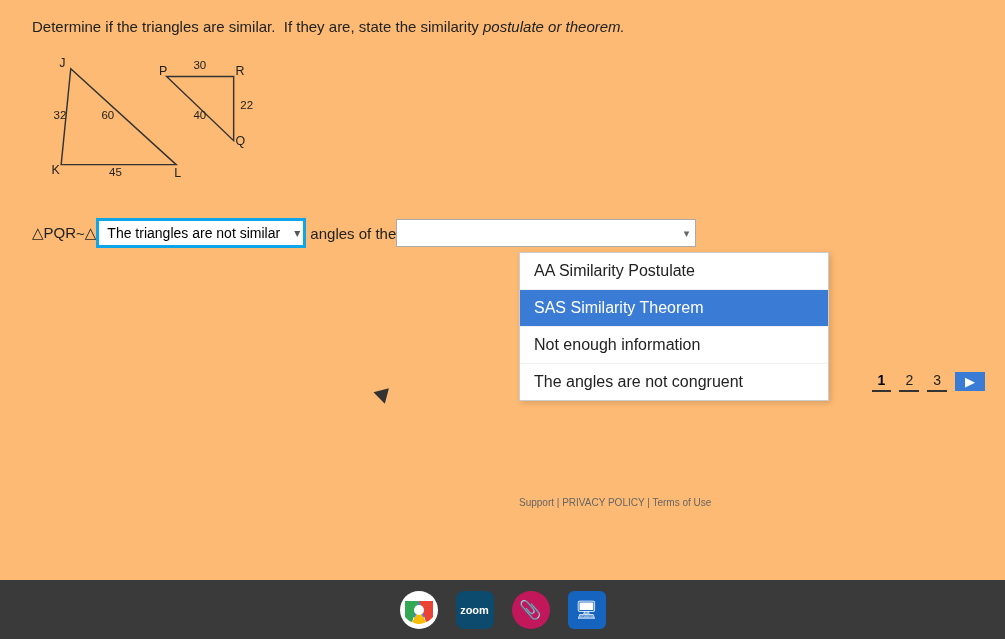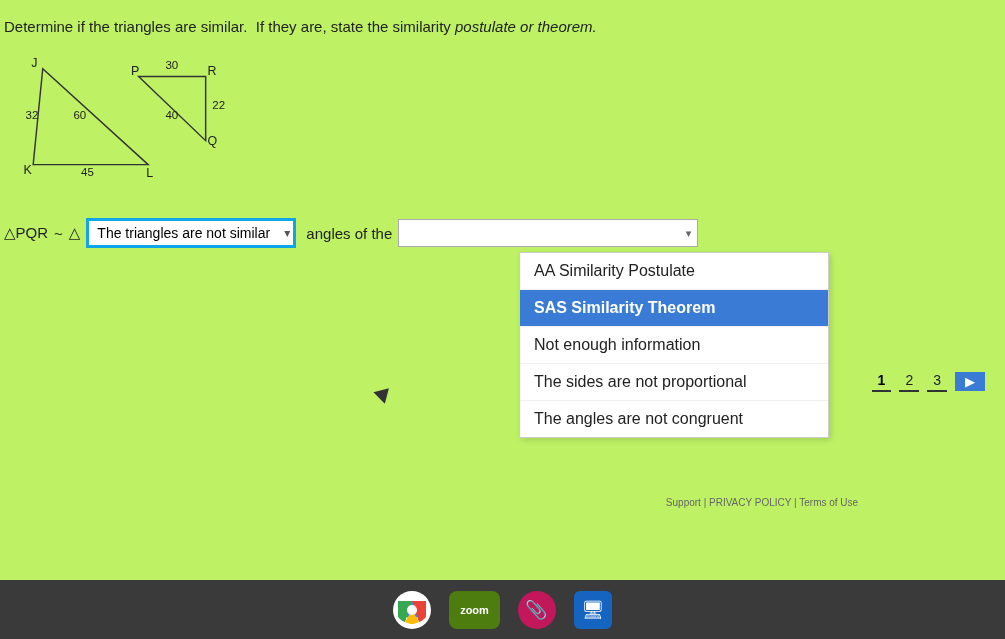--- a/index.html
+++ b/index.html
@@ -7,24 +7,24 @@
     body {
       width: 1005px;
       height: 639px;
       background: #d0d0d0;
       font-family: Arial, sans-serif;
       overflow: hidden;
       position: relative;
     }
 
     .main-content {
-      background: #bef264;
+      background: #fdba74;
       width: 100%;
       height: 580px;
-      padding: 18px 20px 10px 4px;
+      padding: 18px 20px 10px 32px;
       position: relative;
     }
 
     .question-text {
       font-size: 15px;
       color: #222;
       margin-bottom: 14px;
       font-style: normal;
     }
 
@@ -38,21 +38,20 @@
     }
 
     .triangle-svg {
       width: 230px;
       height: 145px;
     }
 
     .answer-row {
       display: flex;
       align-items: center;
-      gap: 6px;
       font-size: 15px;
       color: #222;
     }
 
     .math-text {
       font-size: 15px;
       color: #222;
     }
 
     .tilde {
@@ -113,21 +112,21 @@
       border-bottom: 1px solid #f0f0f0;
     }
 
     .dropdown-item:last-child {
       border-bottom: none;
     }
 
     .dropdown-item.selected {
       background: #3a7bd5;
       color: white;
-      font-weight: bold;
+      font-weight: normal;
     }
 
     
     .because-input {
       border: 1px solid #aaa;
       background: white;
       min-width: 300px;
       height: 28px;
       display: inline-block;
       vertical-align: middle;
@@ -219,21 +218,21 @@
       font-size: 18px;
       border-radius: 6px;
     }
 
     
     .support-footer {
       position: absolute;
       bottom: 68px;
       right: 0;
       left: 519px;
-      text-align: center;
+      text-align: left;
       font-size: 10px;
       color: #666;
       padding: 4px 0;
     }
 
     
     .cursor {
       position: absolute;
       top: 390px;
       left: 375px;
@@ -296,21 +295,20 @@
 
     <div class="because-input" style="position:relative;">
       <span class="because-input-caret">▾</span>
     </div>
   </div>
 
   <div class="dropdown-menu-container">
     <div class="dropdown-item">AA Similarity Postulate</div>
     <div class="dropdown-item selected">SAS Similarity Theorem</div>
     <div class="dropdown-item">Not enough information</div>
-    <div class="dropdown-item">The sides are not proportional</div>
     <div class="dropdown-item">The angles are not congruent</div>
   </div>
 
   <div class="support-footer">Support  |  PRIVACY POLICY  |  Terms of Use</div>
 
   <div class="pagination">
     <span class="page-num active">1</span>
     <span class="page-num">2</span>
     <span class="page-num">3</span>
     <span class="page-next">▶</span>
@@ -326,21 +324,21 @@
     <svg width="28" height="28" viewBox="0 0 100 100">
       <circle cx="50" cy="50" r="50" fill="white"></circle>
       <circle cx="50" cy="50" r="32" fill="#4285f4"></circle>
       <path d="M50 18 H100 A50 50 0 0 1 75 93 Z" fill="#ea4335"></path>
       <path d="M50 18 H0 A50 50 0 0 0 25 93 Z" fill="#34a853"></path>
       <path d="M25 93 A50 50 0 0 0 75 93 L50 50 Z" fill="#fbbc05"></path>
       <circle cx="50" cy="50" r="18" fill="white"></circle>
     </svg>
   </div>
 
-  <div class="footer-icon zoom" style="width:51px;height:38px;border-radius:8px;background:#4d7c0f;color:white;font-size:11px;font-weight:bold;display:flex;align-items:center;justify-content:center;font-family:Arial;">
+  <div class="footer-icon zoom" style="width:38px;height:38px;border-radius:8px;background:#0c4a6e;color:white;font-size:11px;font-weight:bold;display:flex;align-items:center;justify-content:center;font-family:Arial;">
     <span>zoom</span>
   </div>
 
   <div class="footer-icon pink" style="width:38px;height:38px;border-radius:50%;background:#c2185b;color:white;font-size:18px;display:flex;align-items:center;justify-content:center;">
     <span>📎</span>
   </div>
 
   <div class="footer-icon blue-rect" style="width:38px;height:38px;border-radius:6px;background:#1565c0;color:white;font-size:18px;display:flex;align-items:center;justify-content:center;">
     <span>🖥</span>
   </div>

